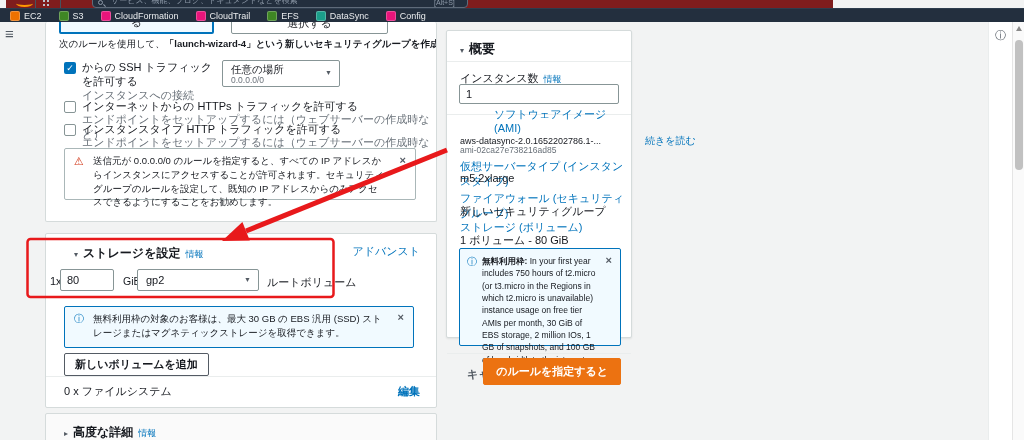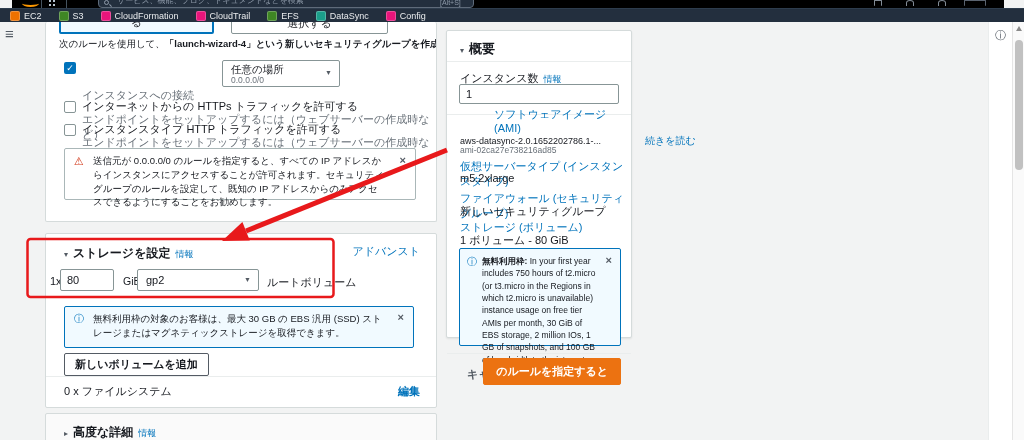--- a/index.html
+++ b/index.html
@@ -1,21 +1,21 @@
 <!DOCTYPE html>
 <html><head>
 <meta charset="utf-8">
 <style>
   * { margin:0; padding:0; box-sizing:border-box; }
   html,body { width:1024px; height:440px; overflow:hidden; }
   body { position:relative; font-family:"Liberation Sans","DejaVu Sans",sans-serif; background:#f2f3f3; color:#16191f; }
   .abs { position:absolute; }
 
   
-  .nav1 { position:absolute; left:12px; top:0; width:992px; height:8px; background:#000000; overflow:hidden; z-index:20; }
+  .nav1 { position:absolute; left:6px; top:0; width:827px; height:8px; background:#7f1d1d; overflow:hidden; z-index:20; }
   .nav2 { position:absolute; left:0; top:8px; width:1024px; height:14px; background:#232f3e; border-top:1px solid #2e3d4e; display:flex; align-items:center; gap:17px; padding-left:10px; z-index:20; }
   .logo-arc { position:absolute; left:10px; top:0; width:17px; height:7px; border-bottom:2px solid #ff9900; border-radius:0 0 50% 50%; }
   .grid-icon { position:absolute; left:36px; top:-1px; width:9px; height:9px;
      background:radial-gradient(circle, #b8c4d0 1px, transparent 1.2px); background-size:4px 4px; }
   .nav-divider { position:absolute; top:-2px; width:1px; height:12px; background:#45535f; }
   .searchbox { position:absolute; left:86px; top:-8px; width:376px; height:16px; background:#232f3e; border:1px solid #5f6b7a; border-radius:4px; color:#d5dbdb; font-size:8px; padding:0 40px 0 18px; outline:none; }
   .searchbox::placeholder { color:#8d99a8; }
   .search-mag { position:absolute; left:92px; top:0; width:5px; height:5px; border:1px solid #8d99a8; border-radius:50%; }
   .search-mag::after { content:""; position:absolute; left:4px; top:4px; width:3px; height:1px; background:#8d99a8; transform:rotate(45deg); }
   .search-hint { position:absolute; left:428px; top:-1px; font-size:7px; color:#8d99a8; }
@@ -106,20 +106,21 @@
     <span class="abs" style="bottom:2px; left:0; right:0; font-size:11px;">選択する</span>
   </div>
 
   <div class="abs" style="left:13px; top:16px; width:372px; font-size:9.5px; white-space:nowrap;">
     <span>次のルールを使用して、</span><b>「launch-wizard-4」という新しいセキュリティグループを作成します。</b>
   </div>
 
   <div class="chk on abs" style="left:18px; top:40px;">
     <span>✓</span>
   </div>
+  <div class="abs" style="left:36px; top:38px; width:132px; font-size:11px; line-height:1.3;">からの SSH トラフィックを許可する</div>
   <div class="abs sub" style="left:36px; top:66px;">インスタンスへの接続</div>
 
   <div class="field abs" style="left:176px; top:38px; width:118px; height:27px;">
     <div class="abs" style="left:8px; top:2px; font-size:10.5px;">任意の場所</div>
     <div class="abs" style="left:8px; top:14px; font-size:8.5px; color:#687078;">0.0.0.0/0</div>
     <div class="abs" style="right:7px; top:8px; font-size:7px; color:#545b64;">▼</div>
   </div>
 
   <div class="chk off abs" style="left:18px; top:79px;"></div>
   <div class="abs" style="left:36px; top:77px; font-size:11px; white-space:nowrap;">インターネットからの HTTPs トラフィックを許可する</div>
@@ -130,21 +131,21 @@
   <div class="abs sub" style="left:36px; top:113px;">エンドポイントをセットアップするには（ウェブサーバーの作成時など）</div>
 
   <div class="abs" style="left:18px; top:126px; width:352px; height:52px; border:1px solid #aab7b8; border-radius:2px; background:#fff;">
     <span class="abs" style="left:9px; top:6px; color:#d13212; font-size:11px;">⚠</span>
     <div class="abs" style="left:28px; top:5px; width:294px; font-size:9.5px; line-height:1.45;">送信元が 0.0.0.0/0 のルールを指定すると、すべての IP アドレスからインスタンスにアクセスすることが許可されます。セキュリティグループのルールを設定して、既知の IP アドレスからのみアクセスできるようにすることをお勧めします。</div>
     <span class="close-x abs" style="right:9px; top:5px;">×</span>
   </div>
 </div>
 
 <div class="panel" style="left:45px; top:233px; width:392px; height:175px;">
-  <div class="abs" style="left:18px; top:9px;">
+  <div class="abs" style="left:28px; top:9px;">
     <span class="caret">▾</span><span class="hdr">ストレージを設定</span><span class="info-link">情報</span>
   </div>
   <div class="abs link" style="right:16px; top:10px;">アドバンスト</div>
 
   <div class="abs" style="left:4px; top:41px; font-size:11px;">1x</div>
   <input class="field abs" style="left: 14px; top: 35px; width: 54px; height: 22px; padding-left: 6px;" value="80">
   <div class="abs" style="left:77px; top:41px; font-size:10.5px;">GiB</div>
   <div class="field abs" style="left:91px; top:35px; width:122px; height:22px;">
     <div class="abs" style="left:8px; top:4px; font-size:11px;">gp2</div>
     <div class="abs" style="right:7px; top:6px; font-size:7px; color:#545b64;">▼</div>

